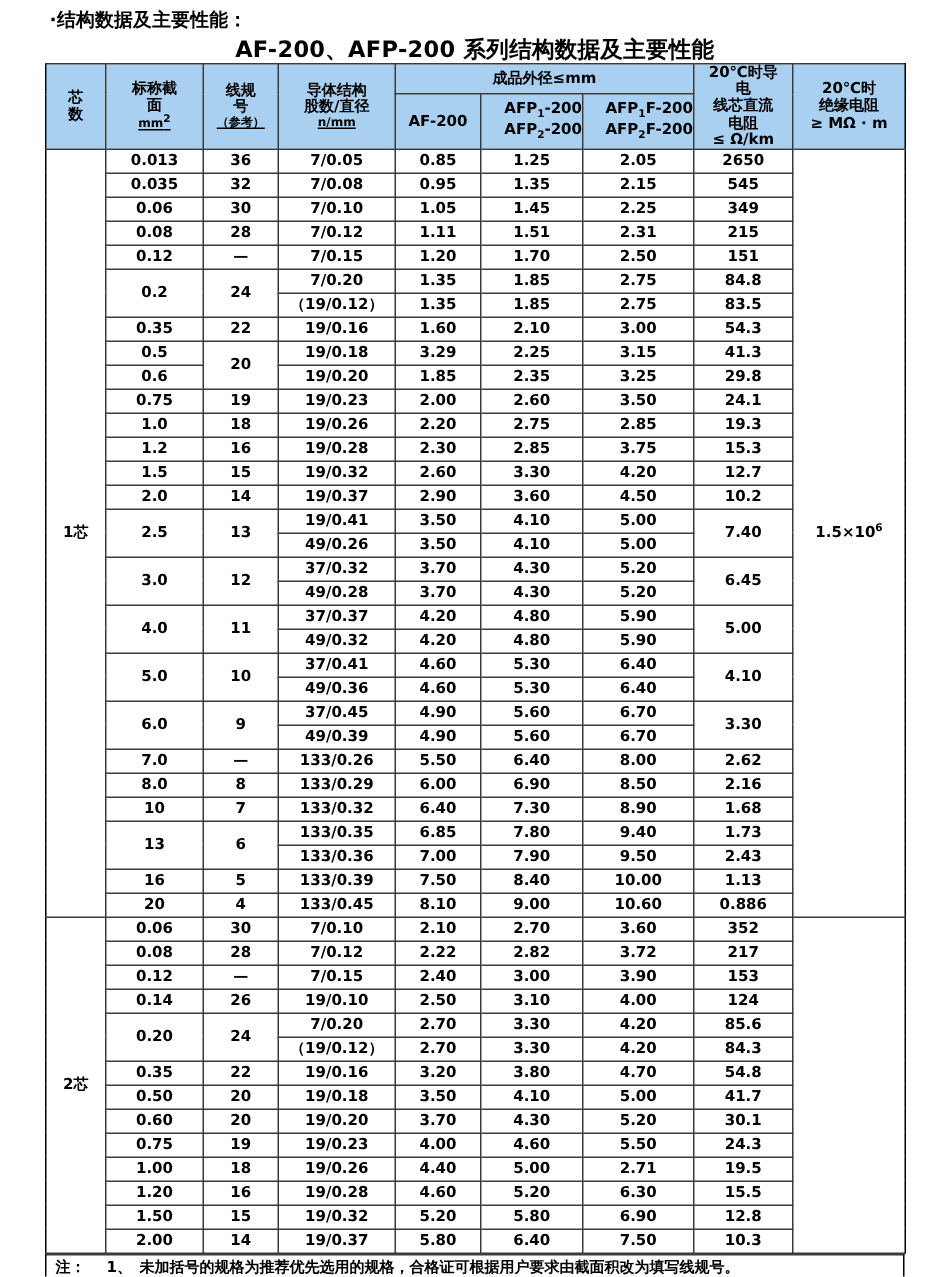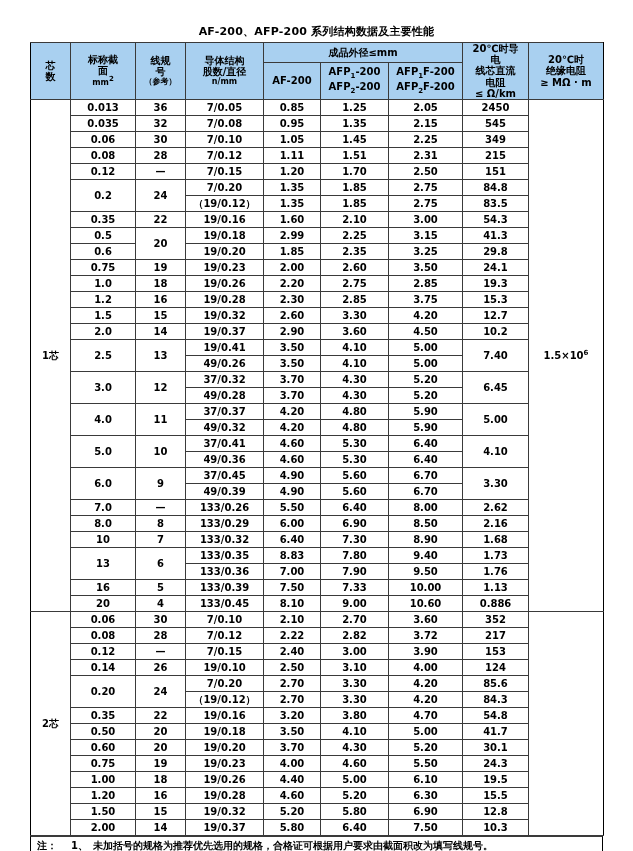--- a/index.html
+++ b/index.html
@@ -12,21 +12,21 @@
   }
   .page{position:relative;width:633px;height:851px;}
 
   .section-heading{
     position:absolute;left:33px;top:5px;
     font-size:12.5px;font-weight:600;letter-spacing:.2px;
     white-space:nowrap;
   }
   .table-title{
     position:absolute;left:0;top:24px;width:633px;
-    text-align:center;font-size:11px;font-weight:600;
+    text-align:center;font-size:15px;font-weight:600;
     letter-spacing:.2px;white-space:nowrap;
   }
 
   .tbl-wrap{
     position:absolute;left:30px;top:42px;width:573px;
   }
   table.spec{
     border-collapse:collapse;
     table-layout:fixed;
     width:573px;
@@ -44,25 +44,25 @@
     height:15px;
   }
   thead th{
     background:#a9d0f0;
     font-weight:600;
     font-size:10.5px;
     padding:1px 1px;
   }
   .hd-tall{height:86px;}
   .hdr-row1 th{height:18px;}
-  .unit{font-size:8px;font-weight:600;}
+  .unit{font-size:8px;font-weight:600;text-decoration:underline;}
   .sup{font-size:7px;vertical-align:super;}
   .sub{font-size:7px;vertical-align:sub;}
   .mono-ltr{font-size:9.5px;letter-spacing:0px;}
-  .nw{white-space:nowrap;}
+  .nw{white-space:nowrap;text-align:right;}
   .stk{display:block;}
 
   
   col.c-core{width:40px;}
   col.c-area{width:65px;}
   col.c-gauge{width:50px;}
   col.c-cond{width:78px;}
   col.c-af{width:57px;}
   col.c-afp{width:68px;}
   col.c-afpf{width:74px;}
@@ -87,20 +87,21 @@
     font-size:10px;line-height:1.45;font-weight:600;white-space:nowrap;
   }
   .note-line .lab{display:inline-block;width:34px;padding-left:6px;}
   .note-line .num{display:inline-block;width:22px;}
 </style>
 </head>
 <body>
 
 <div class="page">
 
+  <div class="section-heading">·结构数据及主要性能：</div>
 
   <div class="table-title">AF-200、AFP-200 系列结构数据及主要性能</div>
 
   <div class="tbl-wrap">
     <table class="spec">
       <colgroup>
         <col class="c-core">
           <col class="c-area">
           <col class="c-gauge">
           <col class="c-cond">
@@ -159,21 +160,21 @@
       </thead>
       <tbody id="tbody">
           <tr>
             <td class="core-cell thick-left" rowspan="32">1芯</td>
             <td class="val">0.013</td>
             <td class="val">36</td>
             <td class="val">7/0.05</td>
             <td class="val">0.85</td>
             <td class="val">1.25</td>
             <td class="val">2.05</td>
-            <td class="val">2450</td>
+            <td class="val">2650</td>
             <td class="ins-cell thick-right" rowspan="32">1.5×10<span class="sup">6</span></td>
           </tr>
           <tr>
             <td class="val">0.035</td>
             <td class="val">32</td>
             <td class="val">7/0.08</td>
             <td class="val">0.95</td>
             <td class="val">1.35</td>
             <td class="val">2.15</td>
             <td class="val">545</td>
@@ -227,21 +228,21 @@
             <td class="val">19/0.16</td>
             <td class="val">1.60</td>
             <td class="val">2.10</td>
             <td class="val">3.00</td>
             <td class="val">54.3</td>
           </tr>
           <tr>
             <td class="val">0.5</td>
             <td class="val" rowspan="2">20</td>
             <td class="val">19/0.18</td>
-            <td class="val">2.99</td>
+            <td class="val">3.29</td>
             <td class="val">2.25</td>
             <td class="val">3.15</td>
             <td class="val">41.3</td>
           </tr>
           <tr>
             <td class="val">0.6</td>
             <td class="val">19/0.20</td>
             <td class="val">1.85</td>
             <td class="val">2.35</td>
             <td class="val">3.25</td>
@@ -391,38 +392,38 @@
             <td class="val">133/0.32</td>
             <td class="val">6.40</td>
             <td class="val">7.30</td>
             <td class="val">8.90</td>
             <td class="val">1.68</td>
           </tr>
           <tr>
             <td class="val" rowspan="2">13</td>
             <td class="val" rowspan="2">6</td>
             <td class="val">133/0.35</td>
-            <td class="val">8.83</td>
+            <td class="val">6.85</td>
             <td class="val">7.80</td>
             <td class="val">9.40</td>
             <td class="val">1.73</td>
           </tr>
           <tr>
             <td class="val">133/0.36</td>
             <td class="val">7.00</td>
             <td class="val">7.90</td>
             <td class="val">9.50</td>
-            <td class="val">1.76</td>
+            <td class="val">2.43</td>
           </tr>
           <tr>
             <td class="val">16</td>
             <td class="val">5</td>
             <td class="val">133/0.39</td>
             <td class="val">7.50</td>
-            <td class="val">7.33</td>
+            <td class="val">8.40</td>
             <td class="val">10.00</td>
             <td class="val">1.13</td>
           </tr>
           <tr>
             <td class="val">20</td>
             <td class="val">4</td>
             <td class="val">133/0.45</td>
             <td class="val">8.10</td>
             <td class="val">9.00</td>
             <td class="val">10.60</td>
@@ -517,21 +518,21 @@
             <td class="val">4.60</td>
             <td class="val">5.50</td>
             <td class="val">24.3</td>
           </tr>
           <tr>
             <td class="val">1.00</td>
             <td class="val">18</td>
             <td class="val">19/0.26</td>
             <td class="val">4.40</td>
             <td class="val">5.00</td>
-            <td class="val">6.10</td>
+            <td class="val">2.71</td>
             <td class="val">19.5</td>
           </tr>
           <tr>
             <td class="val">1.20</td>
             <td class="val">16</td>
             <td class="val">19/0.28</td>
             <td class="val">4.60</td>
             <td class="val">5.20</td>
             <td class="val">6.30</td>
             <td class="val">15.5</td>

